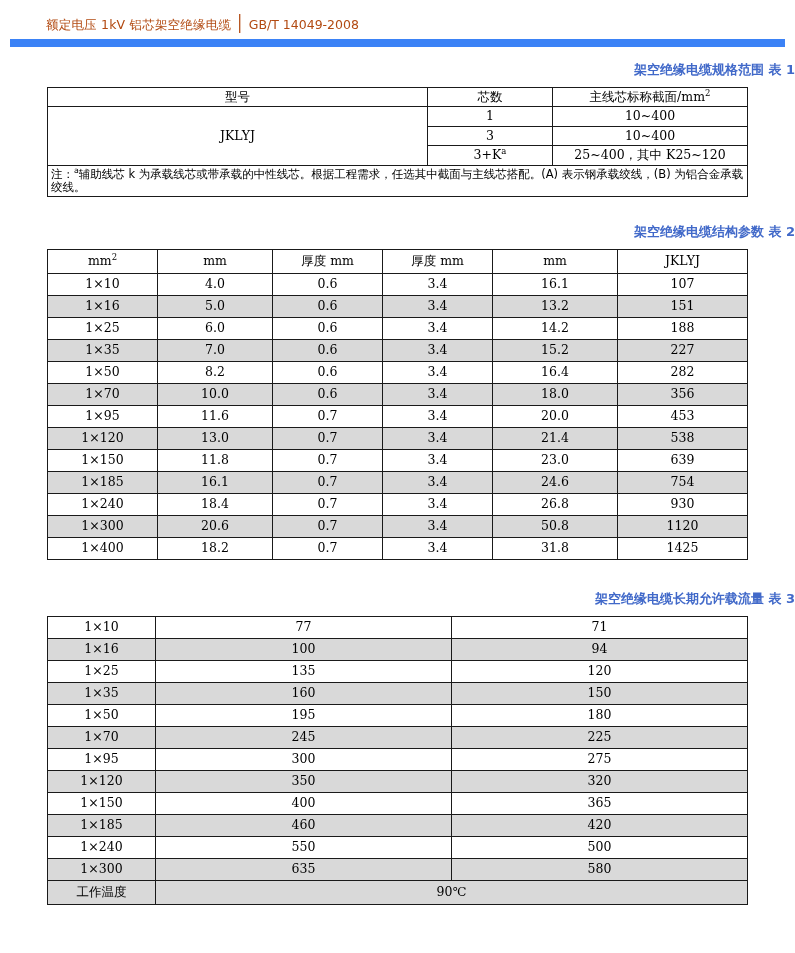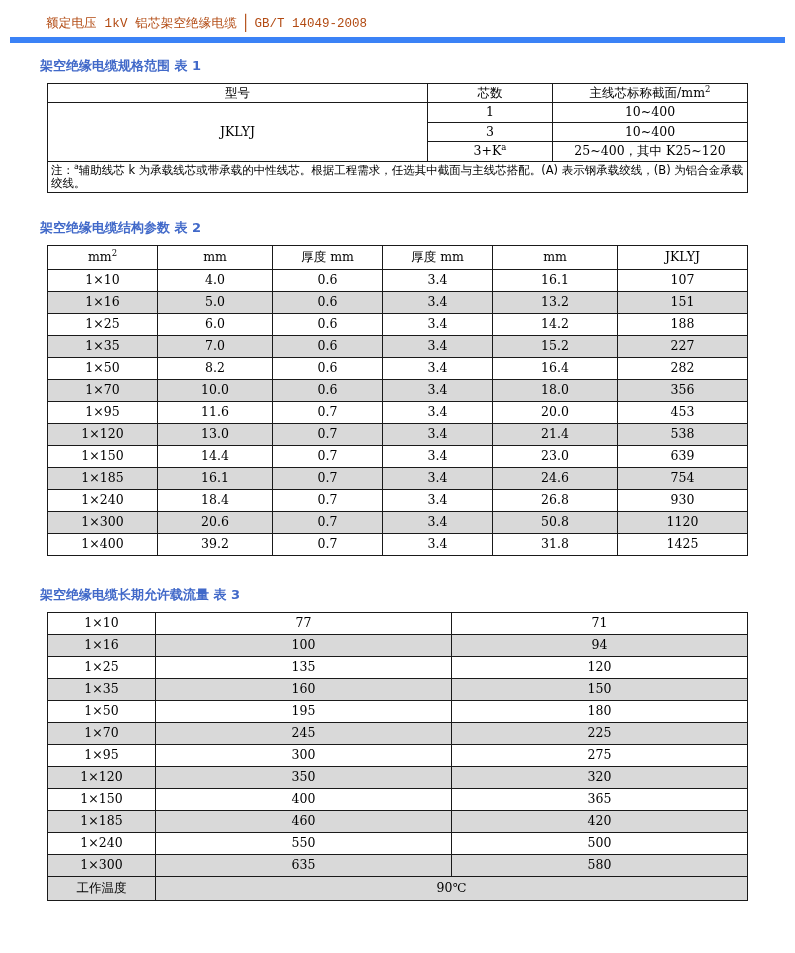--- a/index.html
+++ b/index.html
@@ -11,42 +11,41 @@
     height: 953px;
     background: #ffffff;
     font-family: "DejaVu Sans", "Liberation Sans", sans-serif;
     overflow: hidden;
     position: relative;
   }
 
   
   .page-header {
     padding: 14px 0 5px 36px;
-    border-bottom: 6px solid #3b82f6;
+    border-bottom: 8px solid #3b82f6;
     margin: 0 10px 0 10px;
-    font-family: Liberation Mono, monospace;
   }
   .page-header .hdr-text {
     font-size: 12.5px;
     color: #b24a12;
     letter-spacing: 0.2px;
     white-space: nowrap;
   }
   .page-header .hdr-sep {
     color: #b24a12;
     padding: 0 4px;
   }
   .page-header .hdr-std {
     font-size: 12.5px;
     color: #b24a12;
   }
 
   
   .tbl-caption {
-    text-align: left;
+    text-align: right;
     color: #4169c9;
     font-weight: bold;
     font-size: 13px;
     font-family: "DejaVu Sans", "Liberation Sans", sans-serif;
     padding-left: 40px;
   }
 
   
   table.doc-table {
     border-collapse: collapse;
@@ -208,21 +207,21 @@
       <tr class="shaded" style="height: 22px;">
         <td>1×120</td>
         <td>13.0</td>
         <td>0.7</td>
         <td>3.4</td>
         <td>21.4</td>
         <td>538</td>
       </tr>
       <tr style="height: 22px;">
         <td>1×150</td>
-        <td>14.4</td>
+        <td>11.8</td>
         <td>0.7</td>
         <td>3.4</td>
         <td>23.0</td>
         <td>639</td>
       </tr>
       <tr class="shaded" style="height: 22px;">
         <td>1×185</td>
         <td>16.1</td>
         <td>0.7</td>
         <td>3.4</td>
@@ -240,21 +239,21 @@
       <tr class="shaded" style="height: 22px;">
         <td>1×300</td>
         <td>20.6</td>
         <td>0.7</td>
         <td>3.4</td>
         <td>50.8</td>
         <td>1120</td>
       </tr>
       <tr style="height: 22px;">
         <td>1×400</td>
-        <td>39.2</td>
+        <td>18.2</td>
         <td>0.7</td>
         <td>3.4</td>
         <td>31.8</td>
         <td>1425</td>
       </tr>
     </tbody>
 </table>
 
 <div class="sp-5"></div>
 

